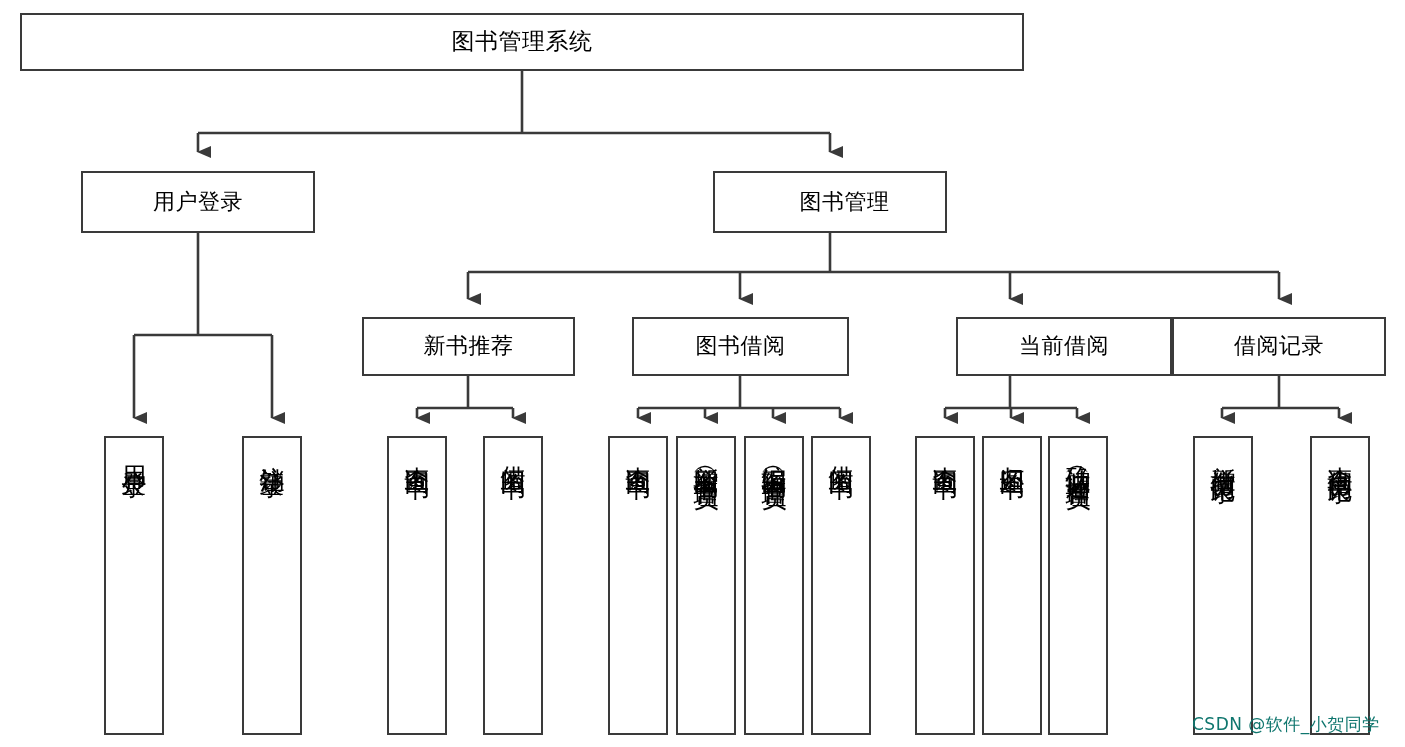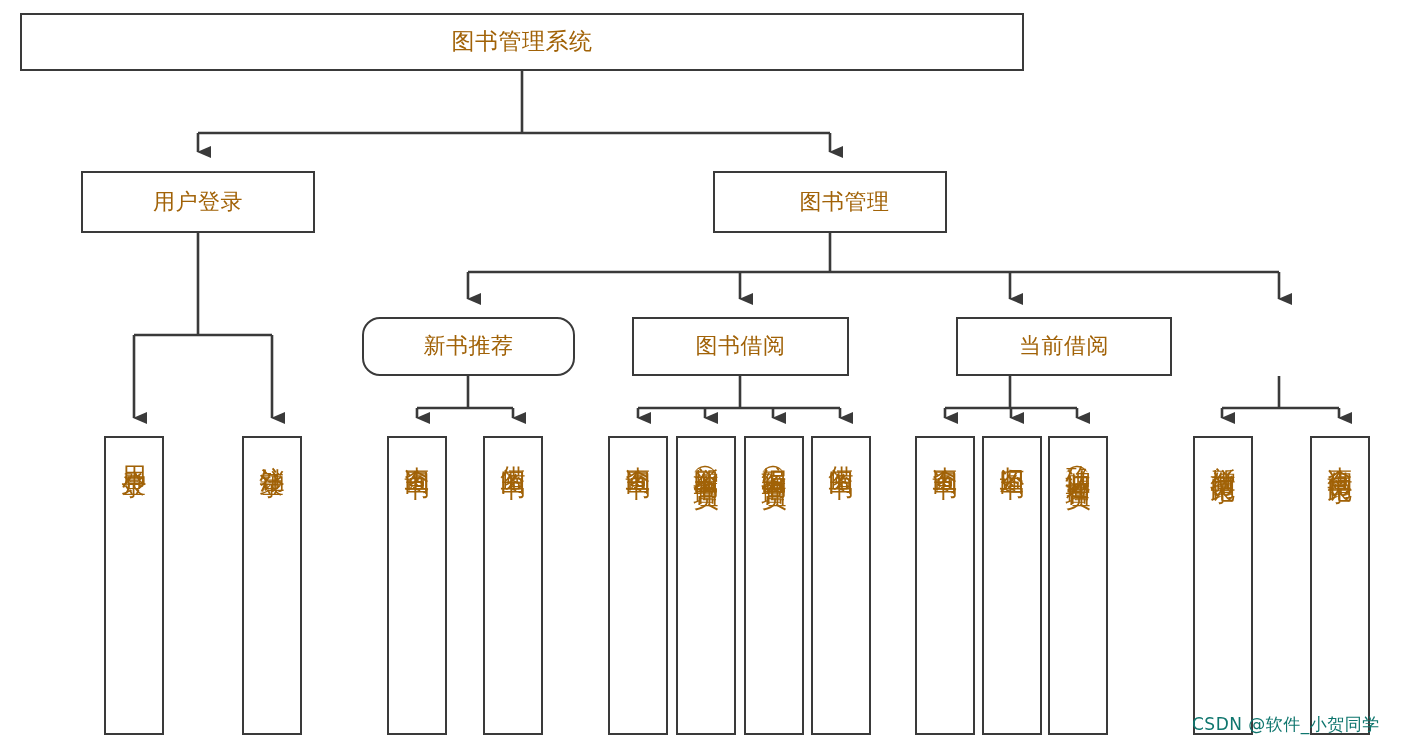--- a/index.html
+++ b/index.html
@@ -27,21 +27,21 @@
     pointer-events: none;
   }
   .node {
     position: absolute;
     box-sizing: border-box;
     border: 2px solid #3a3a3a;
     background: #ffffff;
     display: flex;
     align-items: center;
     justify-content: center;
-    color: #a16207;
+    color: #000000;
   }
   .node .lbl {
     display: block;
     text-align: center;
     line-height: 1.12;
     letter-spacing: 0.5px;
   }
   
   .node.h .lbl {
     font-size: 22px;
@@ -133,32 +133,35 @@
   </div>
 
   <div class="node h" style="left:81px; top:171px; width:234px; height:62px;">
     <span class="lbl">用户登录</span>
   </div>
 
   <div class="node h" style="left:713px; top:171px; width:234px; height:62px;padding-left:29px;">
     <span class="lbl">图书管理</span>
   </div>
 
-  <div class="node h" style="left:362px; top:317px; width:213px; height:59px;border-radius:18px;">
+  <div class="node h" style="left:362px; top:317px; width:213px; height:59px;">
     <span class="lbl">新书推荐</span>
   </div>
 
   <div class="node h" style="left:632px; top:317px; width:217px; height:59px;">
     <span class="lbl">图书借阅</span>
   </div>
 
   <div class="node h" style="left:956px; top:317px; width:216px; height:59px;">
     <span class="lbl">当前借阅</span>
   </div>
 
+  <div class="node h" style="left:1172px; top:317px; width:214px; height:59px;">
+    <span class="lbl">借阅记录</span>
+  </div>
 
   <div class="node v" style="left:104px; top:436px; width:60px; height:299px;">
     <span class="lbl">用户登录</span>
   </div>
 
   <div class="node v" style="left:242px; top:436px; width:60px; height:299px;">
     <span class="lbl">注销登录</span>
   </div>
 
   <div class="node v" style="left:387px; top:436px; width:60px; height:299px;">

